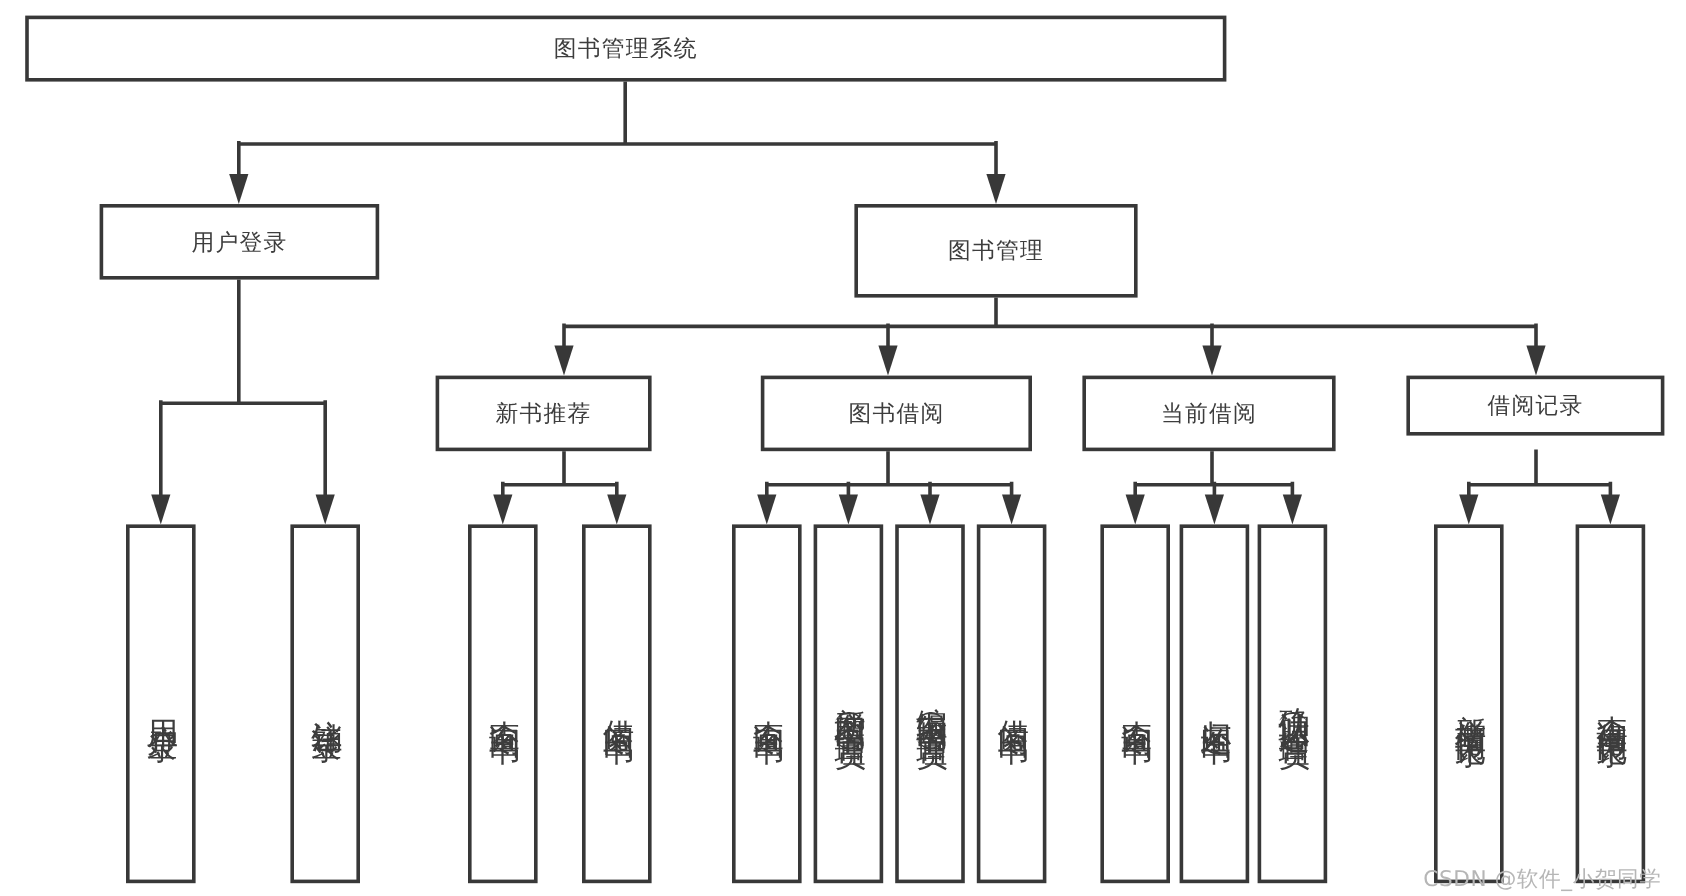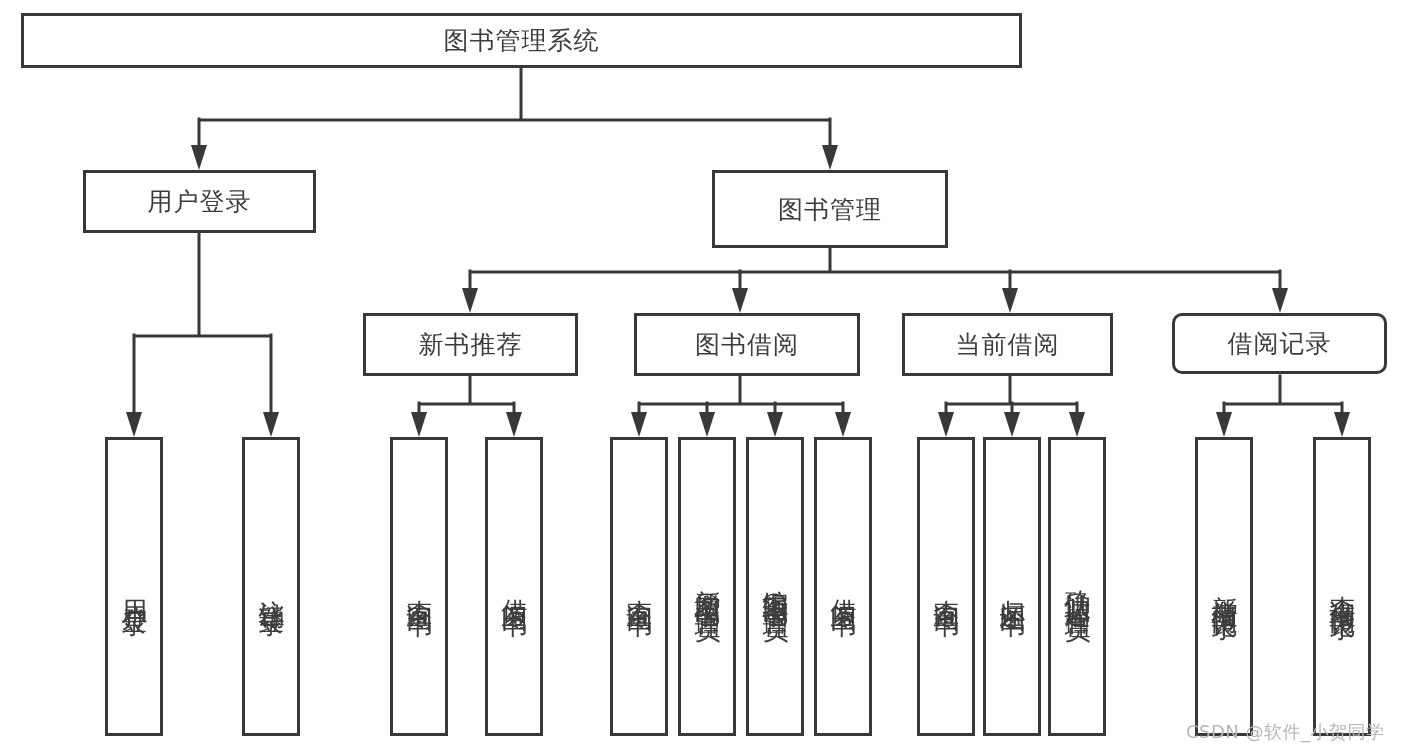--- a/index.html
+++ b/index.html
@@ -8,21 +8,21 @@
     font-family:"DejaVu Sans",sans-serif;overflow:hidden;
   }
   svg.connectors{position:absolute;left:0;top:0;z-index:0;}
   svg.connectors path{stroke:var(--line,#383838);stroke-width:3;fill:none;stroke-linecap:square;}
   svg.connectors polygon{fill:var(--line,#383838);stroke:none;}
   .box{
     position:absolute;box-sizing:border-box;background:var(--box_bg,#ffffff);
     border:3px solid var(--line,#383838);display:flex;align-items:center;justify-content:center;
     color:var(--text,#3d3d3d);z-index:1;text-align:center;
   }
-  .hbox{font-size:25px;letter-spacing:1px;white-space:nowrap;}
+  .hbox{font-size:19px;letter-spacing:1px;white-space:nowrap;}
   .vbox{width:58px;height:299px;top:437px;}
   .vbox span{
     writing-mode:vertical-rl;text-orientation:mixed;
     font-size:26px;letter-spacing:4px;line-height:1.15;white-space:nowrap;
   }
   .watermark{
     position:absolute;z-index:5;color:var(--watermark,#b6b6b6);
     font-size:18px;letter-spacing:0.5px;white-space:nowrap;
   }
 </style>
@@ -72,24 +72,24 @@
       <polygon points="1216,412 1232,412 1224,437"></polygon>
       <polygon points="1334,412 1350,412 1342,437"></polygon>
     </g>
   </svg>
 
   <div class="box hbox" style="left:21px;top:13px;width:1001px;height:55px;">图书管理系统</div>
 
   <div class="box hbox" style="left:83px;top:170px;width:233px;height:63px;">用户登录</div>
   <div class="box hbox" style="left:712px;top:170px;width:236px;height:78px;">图书管理</div>
 
-  <div class="box hbox" style="left:363px;top:313px;width:215px;height:63px;">新书推荐</div>
+  <div class="box hbox" style="left:363px;top:313px;width:180px;height:63px;">新书推荐</div>
   <div class="box hbox" style="left:634px;top:313px;width:226px;height:63px;">图书借阅</div>
   <div class="box hbox" style="left:902px;top:313px;width:211px;height:63px;">当前借阅</div>
-  <div class="box hbox" style="left:1172px;top:313px;width:215px;height:61px;border-radius:10px;">借阅记录</div>
+  <div class="box hbox" style="left:1172px;top:313px;width:215px;height:50px;">借阅记录</div>
 
   <div class="box vbox" style="left:105px;">
     <span>用户登录</span>
   </div>
   <div class="box vbox" style="left:242px;">
     <span>注销登录</span>
   </div>
 
   <div class="box vbox" style="left:390px;">
     <span>查询图书</span>

